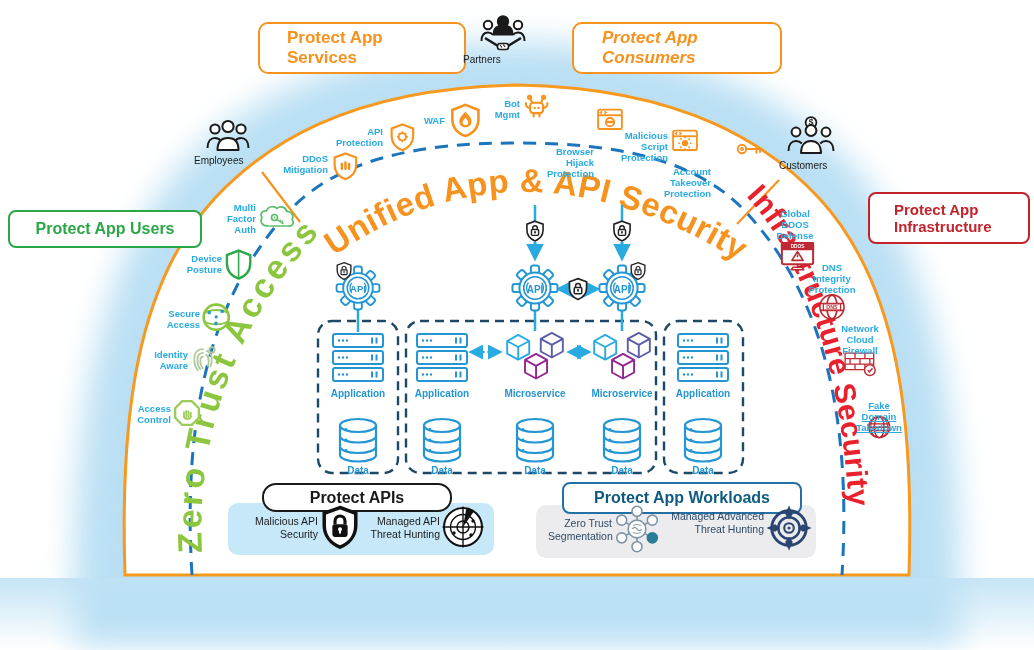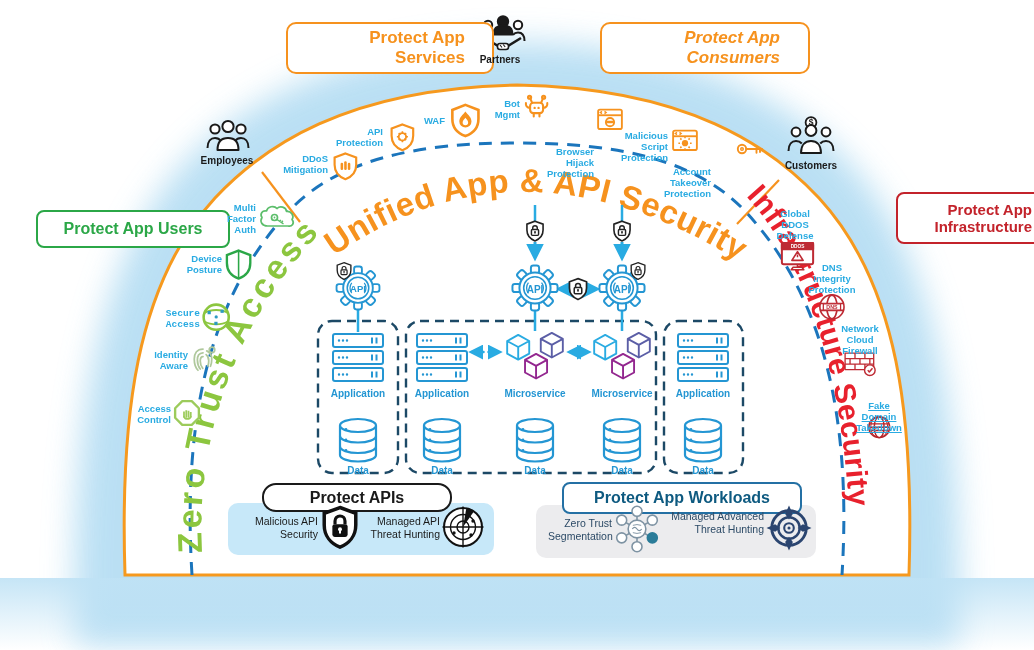--- a/index.html
+++ b/index.html
@@ -1,26 +1,26 @@
 <!DOCTYPE html>
 <html><head>
 <meta charset="utf-8">
 <style>
   html,body{margin:0;padding:0;background:#fff;}
   .stage{position:relative;width:1034px;height:650px;background:#fff;overflow:hidden;
          font-family:"Liberation Sans",sans-serif;}
   svg.base{position:absolute;left:0;top:0;z-index:1;}
   .cat-box{position:absolute;z-index:2;background:#fff;display:flex;align-items:center;
-           justify-content:center;text-align:right;font-weight:bold;line-height:1.15;margin-left:28px;}
+           justify-content:center;text-align:left;font-weight:bold;line-height:1.15;}
   .box-orange{border:2.5px solid #F6921E;border-radius:10px;color:#F6921E;font-size:17px;}
   .box-green{border:2.5px solid #2BA747;border-radius:8px;color:#2BA747;font-size:16px;}
   .box-red{border:2.5px solid #C3232B;border-radius:8px;color:#C3232B;font-size:15px;}
   .lbl{position:absolute;z-index:2;font-size:9.5px;font-weight:700;color:#29ABE2;line-height:1.18;}
   .lbl.r{text-align:right;} .lbl.c{text-align:center;}
-  .actor-lbl{position:absolute;z-index:2;font-size:10px;font-weight:bold;color:#1a1a1a;text-align:center;}
+  .actor-lbl{position:absolute;z-index:2;font-size:10px;font-weight:normal;color:#1a1a1a;}
   .panel{position:absolute;z-index:2;border-radius:10px;}
   .panel-blue{background:#C7E8F9;}
   .panel-gray{background:#ECECEE;}
   .ptitle{position:absolute;z-index:3;background:#fff;display:flex;align-items:center;justify-content:center;
           font-weight:bold;font-size:16px;}
   .ptitle-apis{border:2.5px solid #1a1a1a;border-radius:6px;color:#1a1a1a;}
   .ptitle-wl{border:2.5px solid #2470A4;border-radius:8px;color:#0E5A80;}
   .pitem{position:absolute;z-index:3;font-size:10.5px;line-height:1.25;text-align:right;}
   .pitem.dark{color:#1a1a1a;} .pitem.steel{color:#2C4A66;}
   .bicon{position:absolute;z-index:3;}
@@ -348,21 +348,21 @@
 <div class="lbl r" style="left:256px;top:153px;width:72px;">DDoS Mitigation</div>
 <div class="lbl r" style="left:325px;top:126px;width:58px;">API Protection</div>
 <div class="lbl r" style="left:409px;top:115px;width:36px;">WAF</div>
 <div class="lbl r" style="left:482px;top:98px;width:38px;">Bot Mgmt</div>
 <div class="lbl r" style="left:538px;top:106px;width:56px;margin-top:40px;">Browser Hijack Protection</div>
 <div class="lbl r" style="left:610px;top:130px;width:58px;">Malicious Script Protection</div>
 <div class="lbl r" style="left:645px;top:166px;width:66px;">Account Takeover Protection</div>
 
 <div class="lbl r" style="left:216px;top:202px;width:40px;">Multi Factor Auth</div>
 <div class="lbl r" style="left:174px;top:253px;width:48px;">Device Posture</div>
-<div class="lbl r" style="left:154px;top:308px;width:46px;font-family:Liberation Mono, monospace;">Secure Access</div>
+<div class="lbl r" style="left:154px;top:308px;width:46px;">Secure Access</div>
 <div class="lbl r" style="left:142px;top:349px;width:46px;">Identity Aware</div>
 <div class="lbl r" style="left:124px;top:403px;width:47px;">Access Control</div>
 
 <div class="lbl c" style="left:767px;top:208px;width:56px;">Global DDOS Defense</div>
 <div class="lbl c" style="left:803px;top:262px;width:58px;">DNS Integrity Protection</div>
 <div class="lbl c" style="left:833px;top:323px;width:54px;">Network Cloud Firewall</div>
 <div class="lbl c" style="left:851px;top:400px;width:56px;text-decoration:underline;">Fake Domain Takedown</div>
 
 <div class="panel panel-blue" style="left:228px;top:503px;width:266px;height:52px;"></div>
 <div class="ptitle ptitle-apis" style="left:262px;top:483px;width:186px;height:25px;border-radius:14px;">

